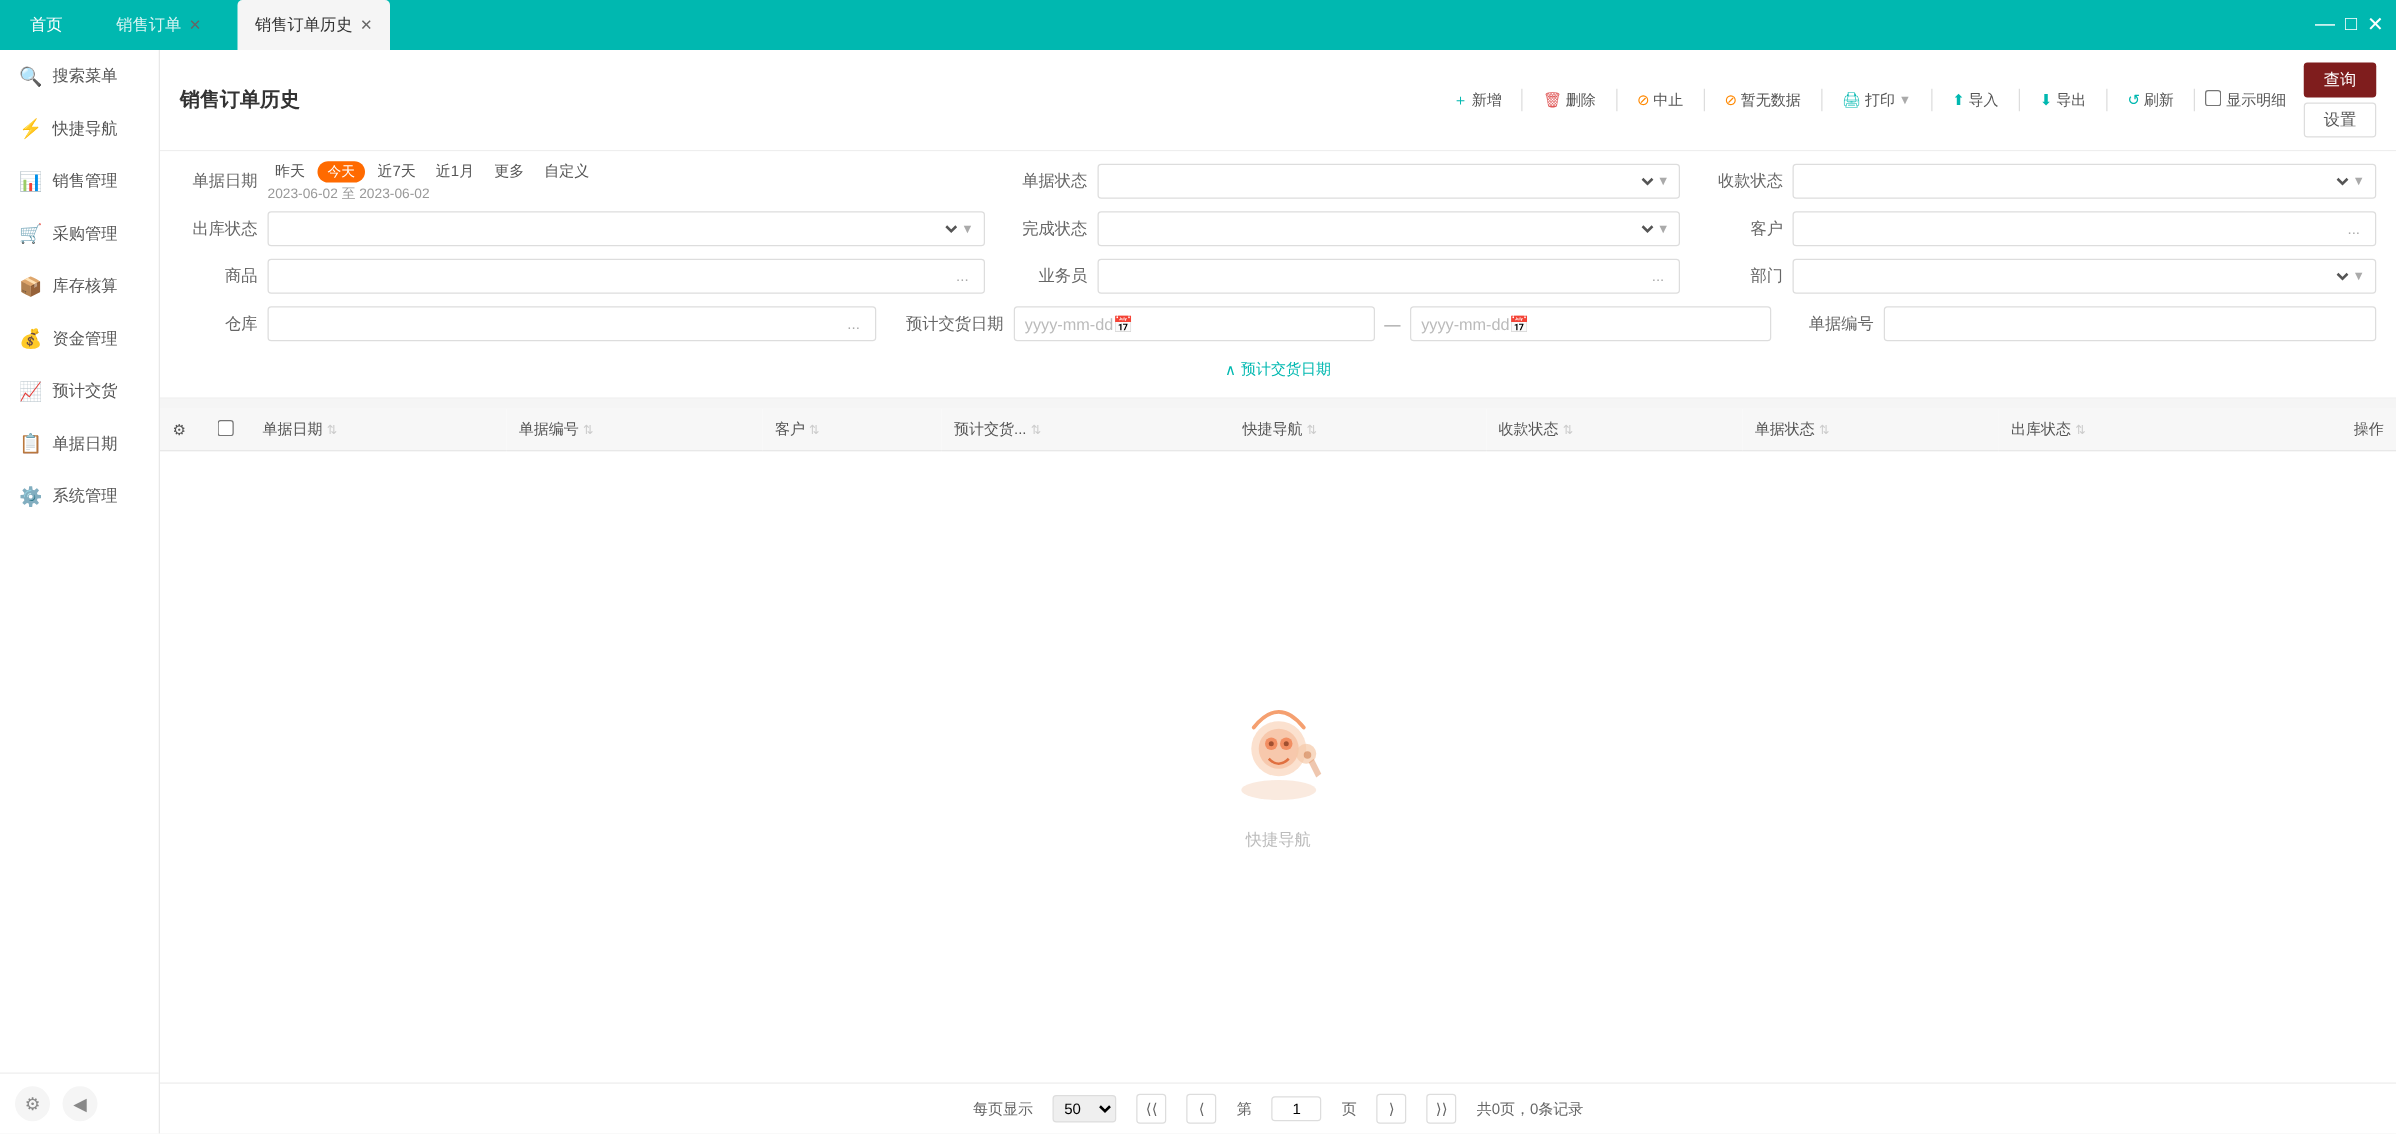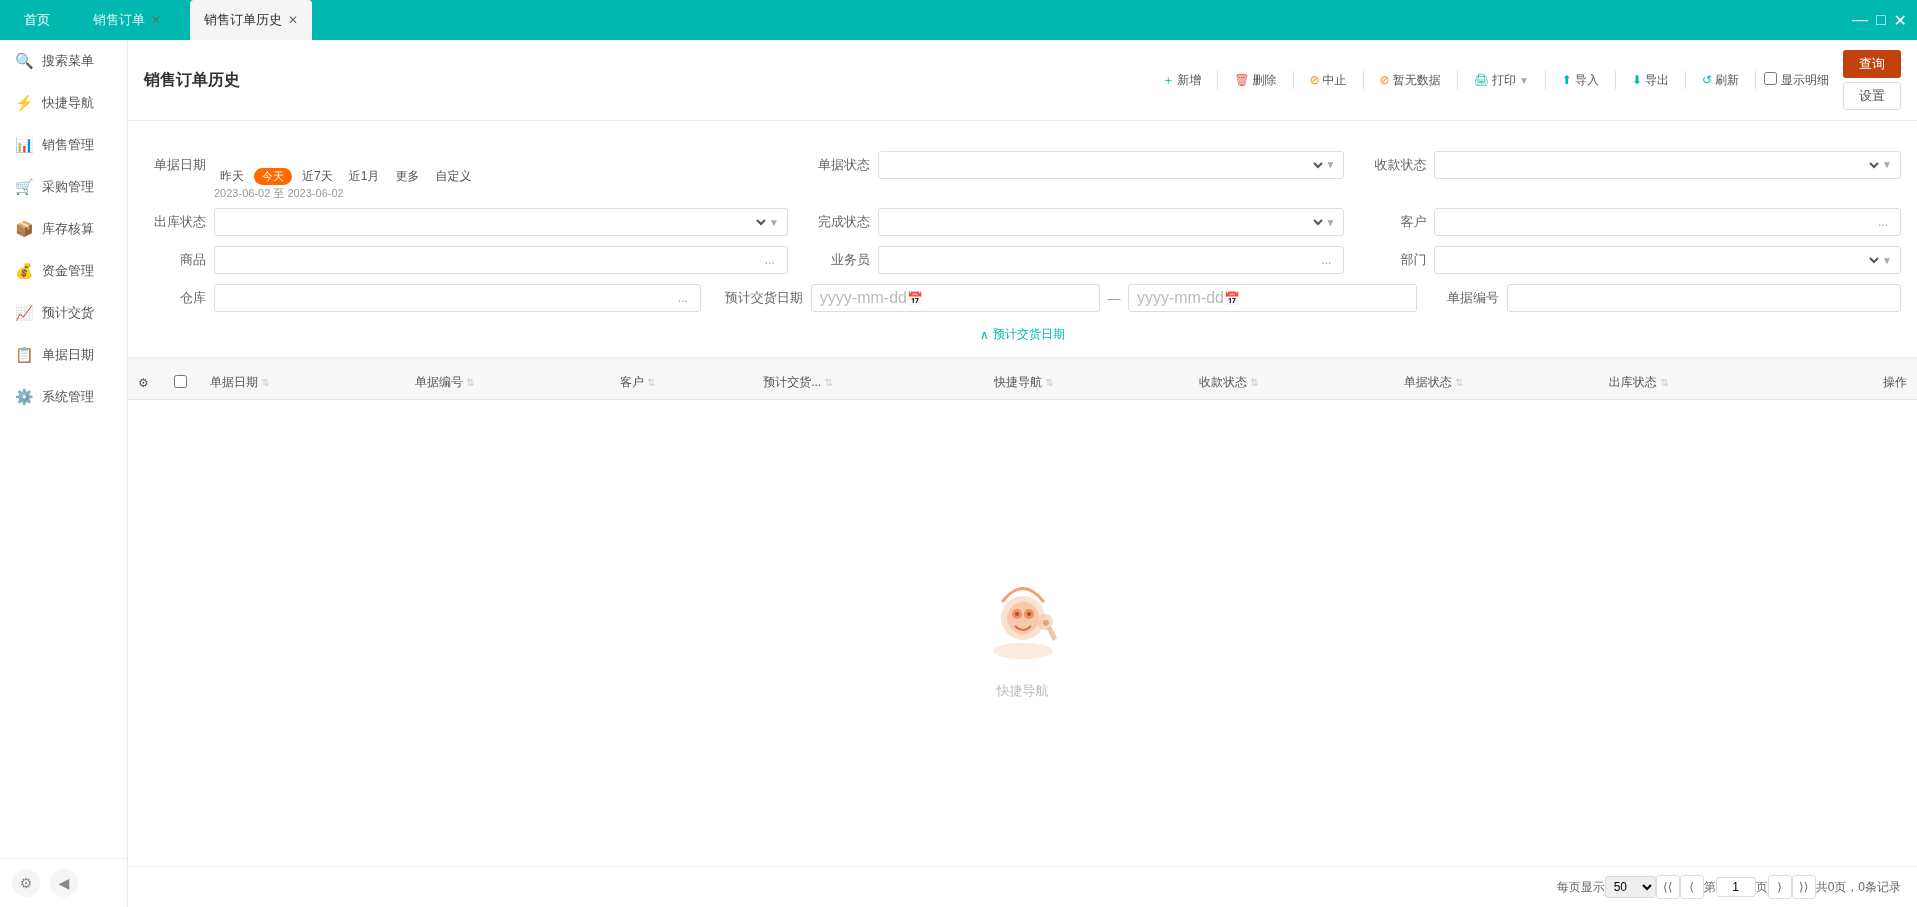--- a/index.html
+++ b/index.html
@@ -30,60 +30,60 @@
 
     
     .page-header { background: #fff; padding: 10px 16px; display: flex; align-items: center; justify-content: space-between; border-bottom: 1px solid #eee; flex-shrink: 0; }
     .page-title { font-size: 16px; font-weight: bold; color: #333; }
     .toolbar { display: flex; align-items: center; gap: 6px; }
     .toolbar-btn { display: flex; align-items: center; gap: 3px; padding: 4px 8px; border: none; background: none; cursor: pointer; color: #555; font-size: 12px; border-radius: 3px; }
     .toolbar-btn .t-icon { color: #00b8b0; }
     .toolbar-btn.danger .t-icon { color: #e05a5a; }
     .toolbar-btn.warn .t-icon { color: #ff8800; }
     .toolbar-divider { width: 1px; height: 18px; background: #ddd; margin: 0 2px; }
-    .btn-query { background: #c2410c; color: white; padding: 5px 16px; border: none; border-radius: 3px; cursor: pointer; font-size: 13px; }
+    .btn-query { background: #7f1d1d; color: white; padding: 5px 16px; border: none; border-radius: 3px; cursor: pointer; font-size: 13px; }
     .btn-settings { background: white; color: #555; padding: 4px 14px; border: 1px solid #ddd; border-radius: 3px; cursor: pointer; font-size: 13px; margin-top: 4px; }
     .checkbox-display { display: flex; align-items: flex-start; gap: 4px; font-size: 12px; color: #555; cursor: pointer; }
     .checkbox-display input { cursor: pointer; }
 
     
     .filter-area { background: #fff; padding: 10px 16px; border-bottom: 1px solid #eee; flex-shrink: 0; }
     .filter-row { display: flex; align-items: center; margin-bottom: 10px; gap: 0; }
     .filter-row:last-child { margin-bottom: 0; }
     .filter-item { display: flex; align-items: center; flex: 1; min-width: 0; }
     .filter-label { color: #666; font-size: 13px; white-space: nowrap; min-width: 70px; text-align: right; padding-right: 8px; }
     .filter-control { flex: 1; display: flex; align-items: center; border: 1px solid #ddd; border-radius: 3px; height: 28px; padding: 0 8px; background: white; font-size: 12px; color: #555; cursor: pointer; position: relative; }
     .filter-control select { border: none; background: transparent; outline: none; width: 100%; font-size: 12px; color: #555; cursor: pointer; }
-    .filter-control-text { flex: 1; display: flex; align-items: center; gap: 4px; height: 28px; margin-top: 39px; }
+    .filter-control-text { flex: 1; display: flex; align-items: center; gap: 4px; height: 28px; }
     .date-range { display: flex; align-items: center; gap: 4px; font-size: 12px; }
     .date-chip { background: #ff6a00; color: white; border-radius: 10px; padding: 1px 8px; font-size: 11px; cursor: pointer; }
     .date-chip-plain { color: #555; padding: 1px 6px; cursor: pointer; border-radius: 10px; }
     .date-sub { font-size: 11px; color: #999; margin-top: 0; display: block; }
     .select-arrow { color: #aaa; font-size: 10px; margin-left: auto; }
     .filter-dots { color: #aaa; cursor: pointer; padding: 0 4px; }
-    .input-placeholder { color: #bbb; font-size: 16px; text-align: center; }
+    .input-placeholder { color: #bbb; font-size: 13px; text-align: center; }
     .filter-sep { width: 20px; text-align: center; color: #999; }
     .calendar-icon { color: #00b8b0; font-size: 13px; cursor: pointer; }
     .collapse-bar { text-align: center; padding: 4px; color: #00b8b0; font-size: 12px; cursor: pointer; display: flex; align-items: center; justify-content: center; gap: 4px; }
 
     
     .table-area { flex: 1; background: #fff; margin: 8px 0 0 0; overflow: auto; display: flex; flex-direction: column; }
     .data-table { width: 100%; border-collapse: collapse; font-size: 12px; }
     .data-table th { background: #f7f7f7; padding: 8px 10px; text-align: left; border-bottom: 1px solid #e8e8e8; color: #555; font-weight: normal; white-space: nowrap; }
     .data-table th .sort-icon { color: #ccc; font-size: 10px; }
     .settings-col { width: 36px; text-align: center; }
     .check-col { width: 36px; text-align: center; }
 
     
     .empty-state { flex: 1; display: flex; flex-direction: column; align-items: center; justify-content: center; padding: 40px; }
     .empty-icon { width: 100px; height: 100px; margin-bottom: 16px; }
     .empty-text { color: #bbb; font-size: 13px; }
 
     
-    .pagination-bar { background: #fff; border-top: 1px solid #eee; padding: 8px 16px; display: flex; align-items: center; justify-content: flex-end; gap: 0; font-size: 12px; color: #666; flex-shrink: 0; }
+    .pagination-bar { background: #fff; border-top: 1px solid #eee; padding: 8px 16px; display: flex; align-items: center; justify-content: center; gap: 16px; font-size: 12px; color: #666; flex-shrink: 0; }
     .pagination-bar select { border: 1px solid #ddd; border-radius: 3px; padding: 2px 4px; font-size: 12px; }
     .page-btn { width: 24px; height: 24px; border: 1px solid #ddd; background: white; border-radius: 3px; cursor: pointer; display: flex; align-items: center; justify-content: center; font-size: 12px; color: #666; }
     .page-input { width: 40px; border: 1px solid #ddd; border-radius: 3px; text-align: center; padding: 2px 4px; font-size: 12px; }
 
     .filter-date-block { display: flex; flex-direction: column; }
   </style>
 </head>
 <body>
 
 <div class="top-bar">

